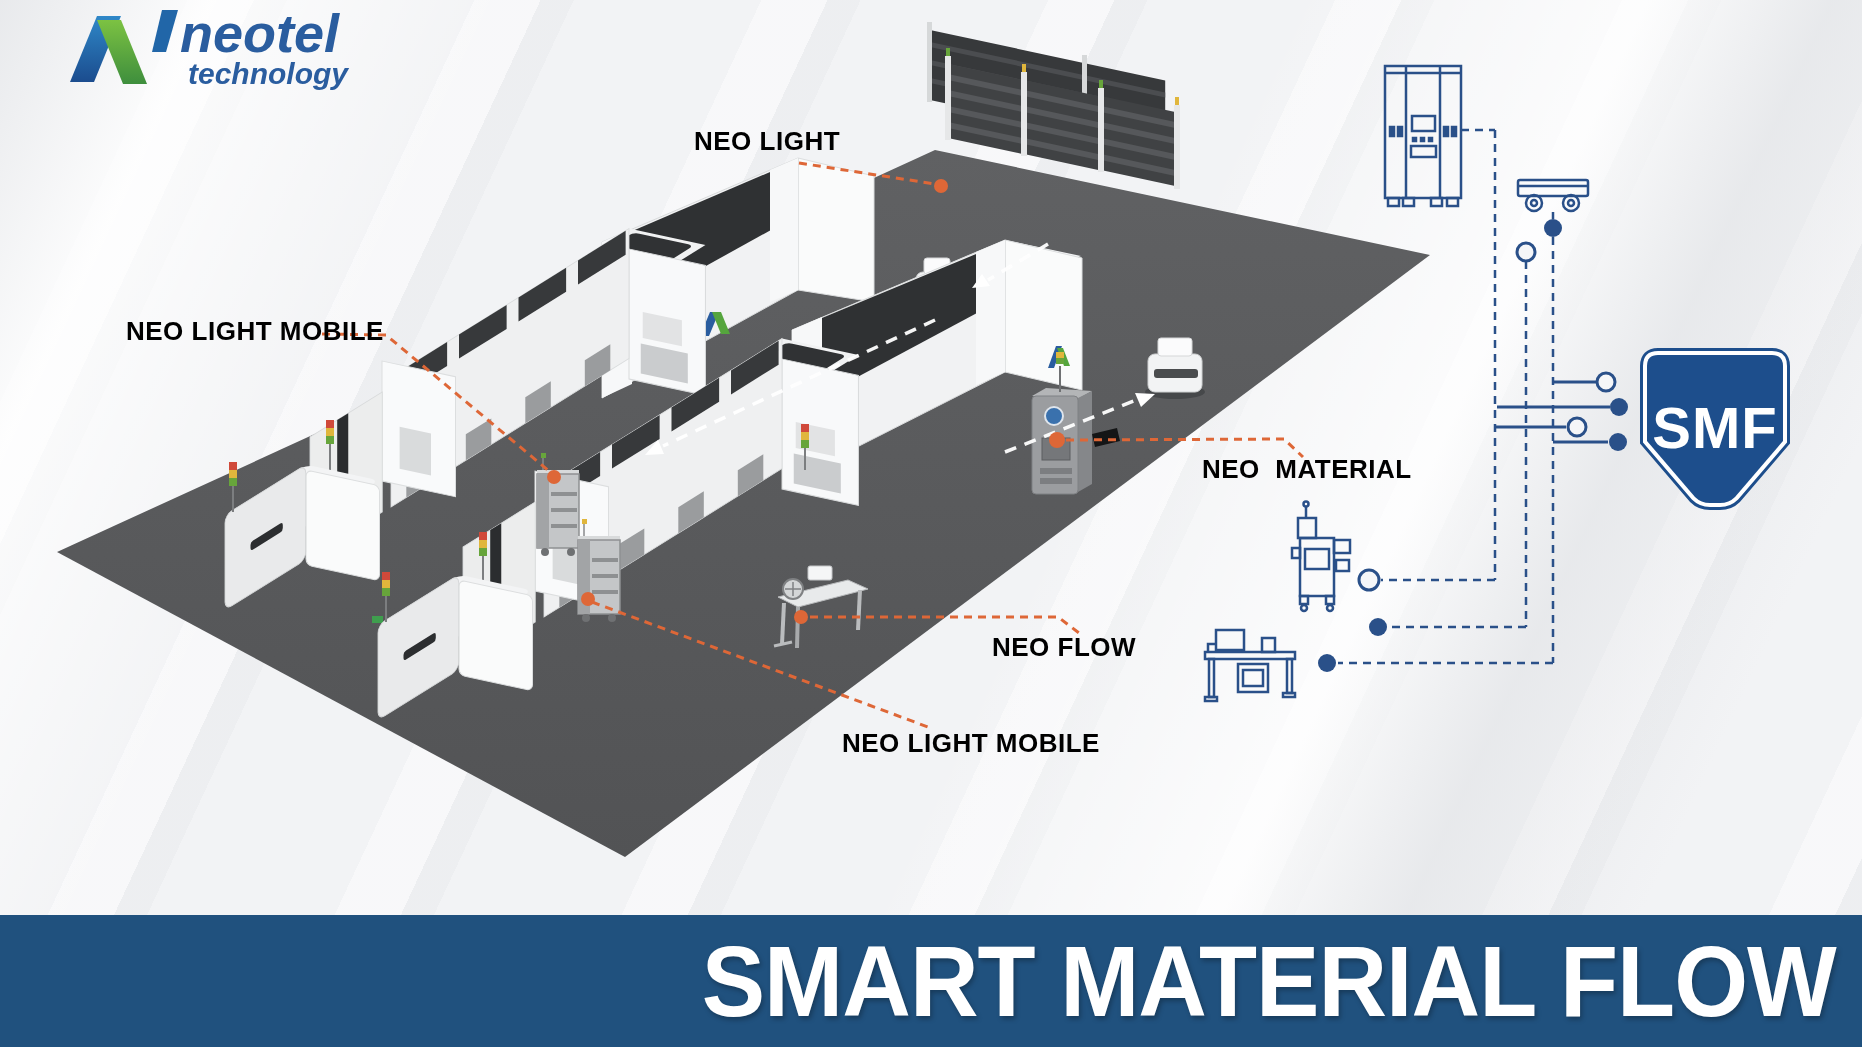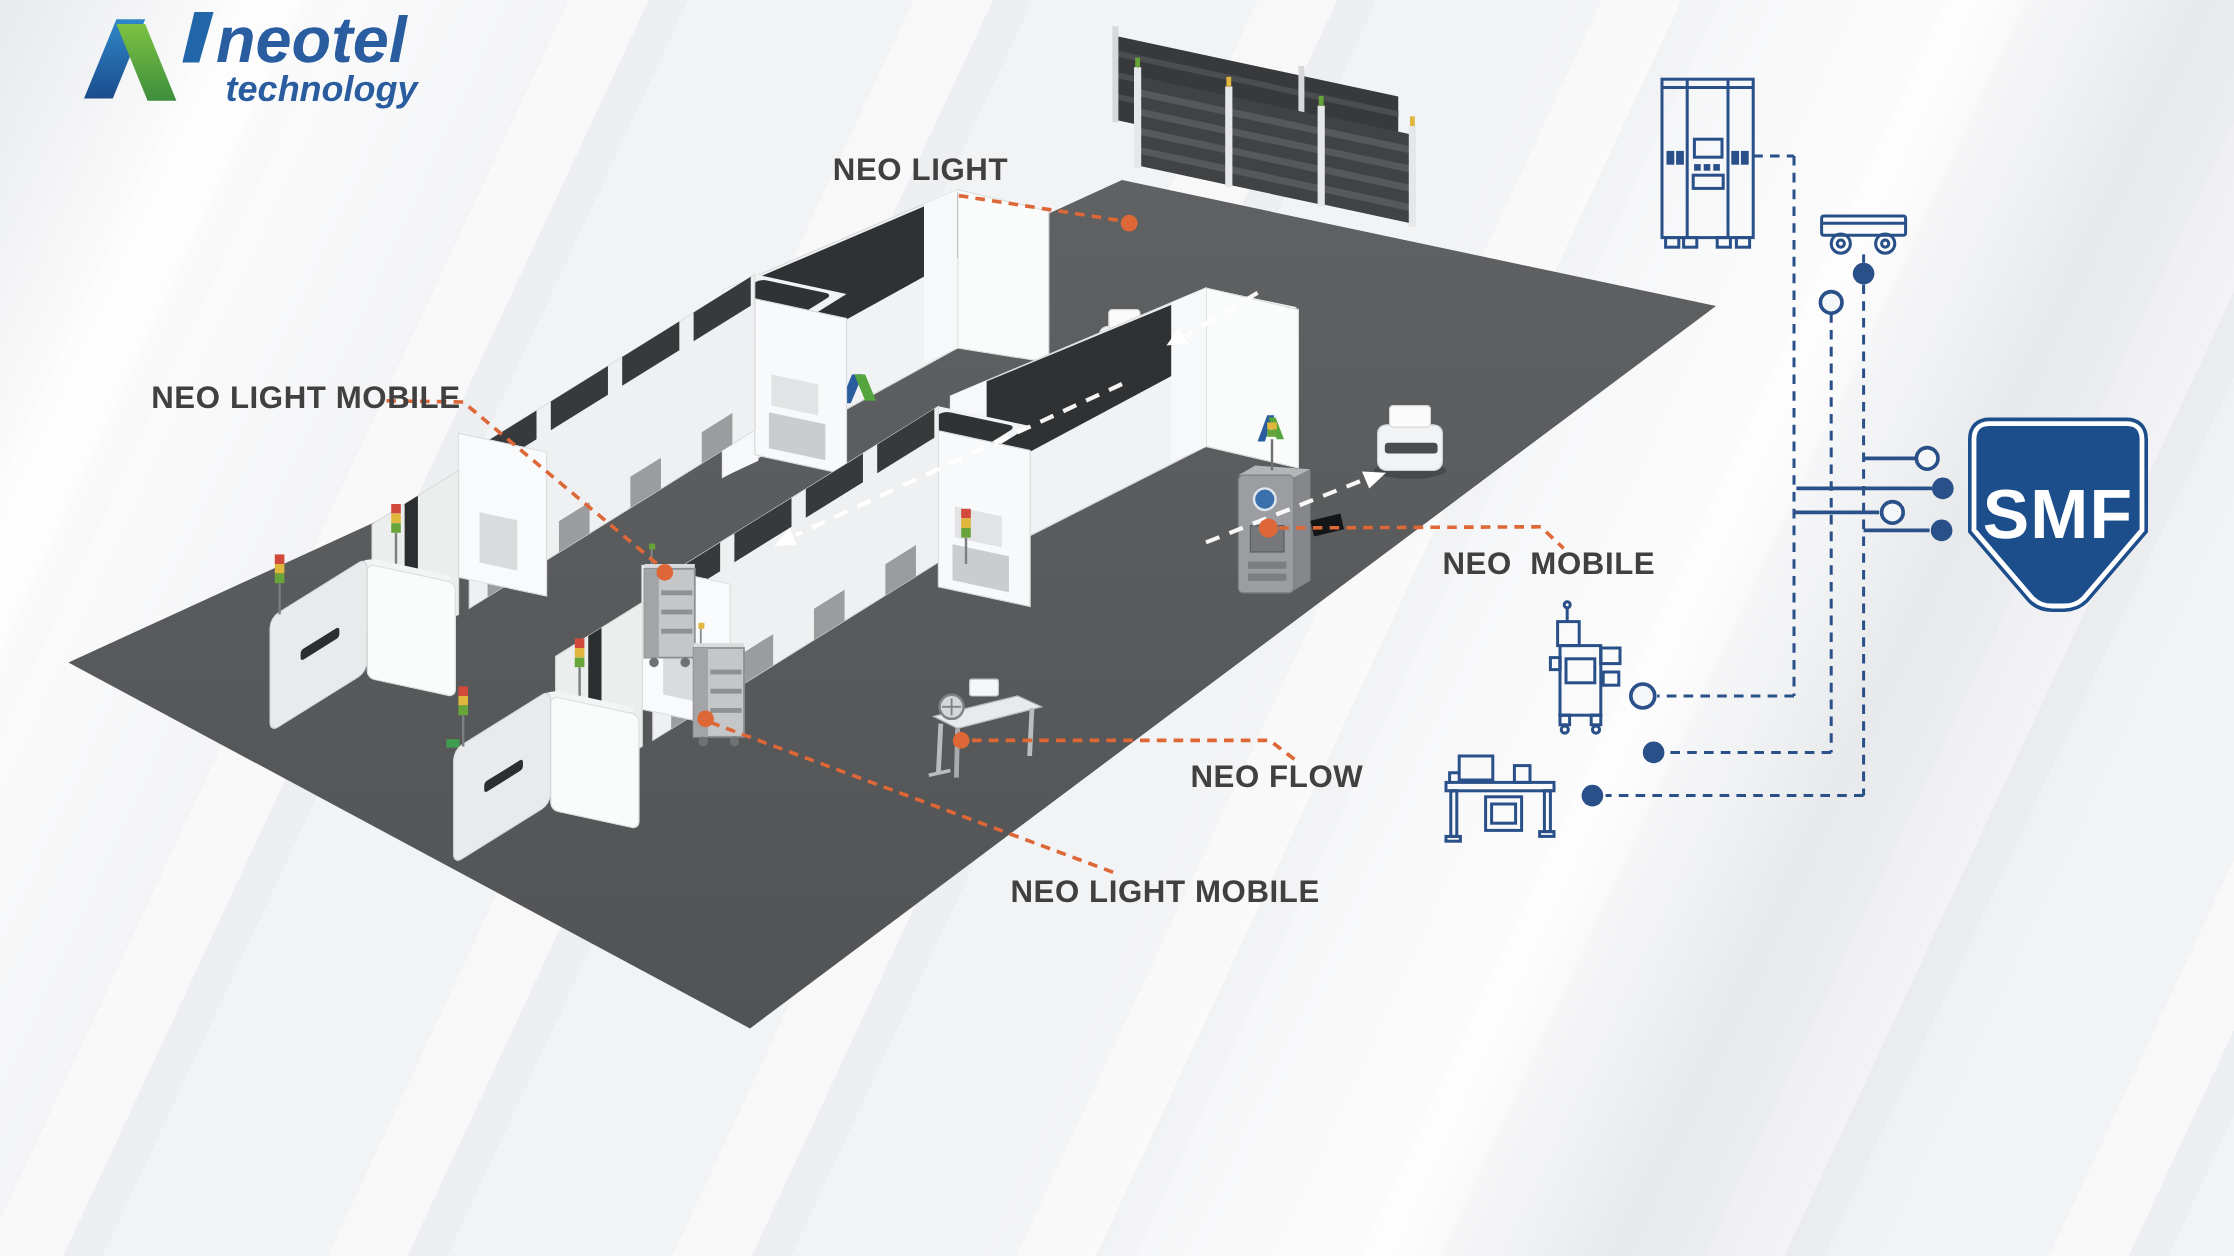--- a/index.html
+++ b/index.html
@@ -11,21 +11,21 @@
   .bg-streaks{
     position:absolute;inset:0;pointer-events:none;
     background:
       linear-gradient(115deg, rgba(255,255,255,0) 55%, rgba(255,255,255,.75) 70%, rgba(223,225,228,.55) 78%, rgba(255,255,255,0) 88%),
       linear-gradient(115deg, rgba(222,224,227,.5) 0%, rgba(255,255,255,.8) 9%, rgba(255,255,255,0) 22%),
       repeating-linear-gradient(115deg, rgba(255,255,255,0) 0 170px, rgba(255,255,255,.45) 170px 230px, rgba(228,230,233,.35) 230px 260px);
   }
   .scene-svg{position:absolute;left:0;top:0;width:1862px;height:1047px;}
   .logo{position:absolute;left:55px;top:4px;width:380px;height:95px;}
   .label{
-    position:absolute;color:#404040;font-weight:700;font-size:26px;
+    position:absolute;color:#000000;font-weight:700;font-size:26px;
     letter-spacing:.5px;white-space:pre;line-height:1;
   }
   .label-neo-light{left:694px;top:128px;}
   .label-nlm-upper{left:126px;top:318px;}
   .label-neo-counter{left:1202px;top:456px;}
   .label-neo-scan{left:992px;top:634px;}
   .label-nlm-lower{left:842px;top:730px;}
   .banner{
     position:absolute;left:0;top:915px;width:1862px;height:132px;
     background:#20517E;display:flex;align-items:center;justify-content:flex-end;
@@ -458,17 +458,20 @@
   <svg class="logo" viewBox="0 0 380 95">
     <polygon points="15,78 42,12 66,12 39,78" fill="url(#blueLeg)"></polygon>
     <polygon points="42,16 66,16 92,80 68,80" fill="url(#greenLeg)"></polygon>
     <polygon points="107,6 123,6 111,48 97,48" fill="#2166A8"></polygon>
     <text x="125" y="48" fill="#2A5D9F" font-family="Liberation Sans, sans-serif" font-size="54" font-weight="bold" font-style="italic" letter-spacing="0">neotel</text>
     <text x="133" y="80" fill="#2A5D9F" font-family="Liberation Sans, sans-serif" font-size="30" font-weight="bold" font-style="italic" letter-spacing="0">technology</text>
   </svg>
 
   <div class="label label-neo-light">NEO LIGHT</div>
   <div class="label label-nlm-upper">NEO LIGHT MOBILE</div>
-  <div class="label label-neo-counter">NEO  MOBILE</div>
+  <div class="label label-neo-counter">NEO  MATERIAL</div>
   <div class="label label-neo-scan">NEO FLOW</div>
   <div class="label label-nlm-lower">NEO LIGHT MOBILE</div>
 
+  <div class="banner">
+    <h1>SMART MATERIAL FLOW</h1>
+  </div>
 </div>
 
 </body></html>

